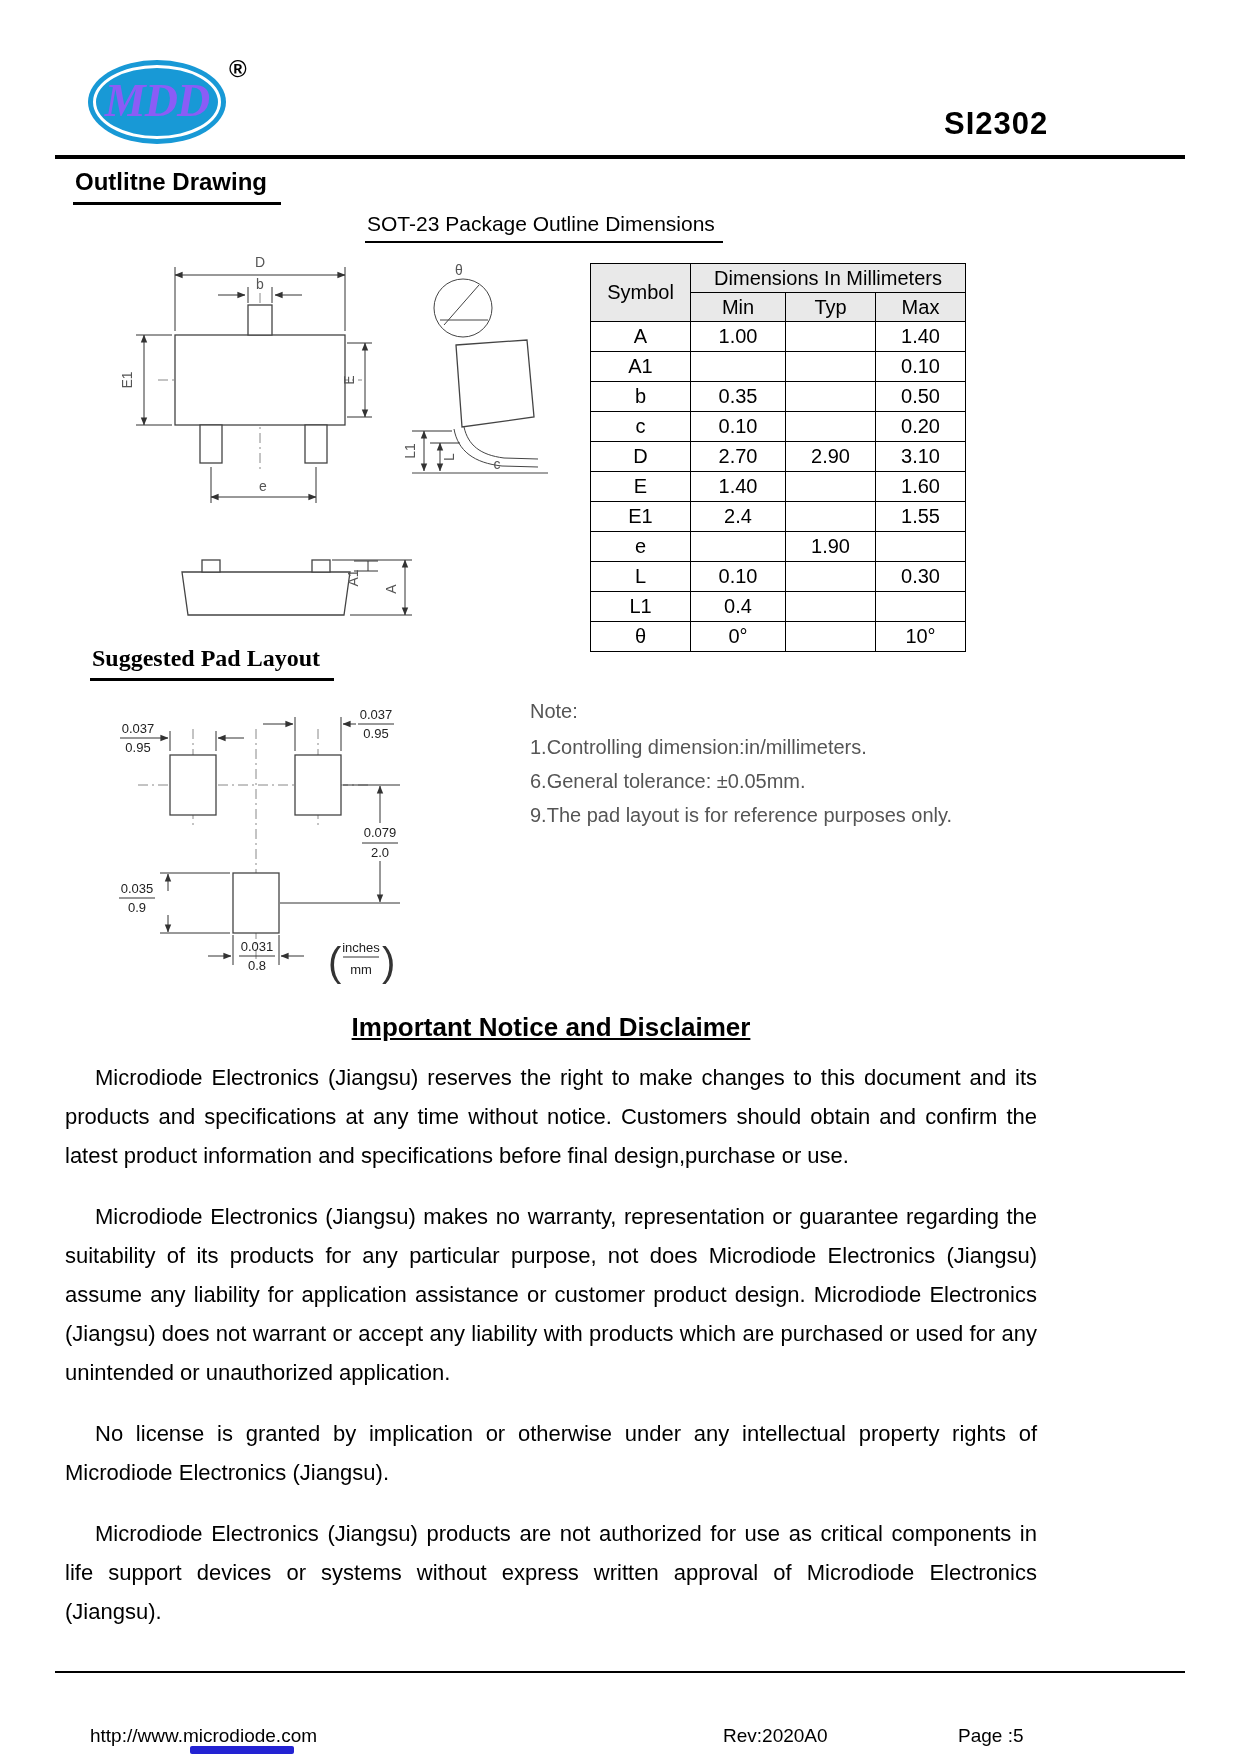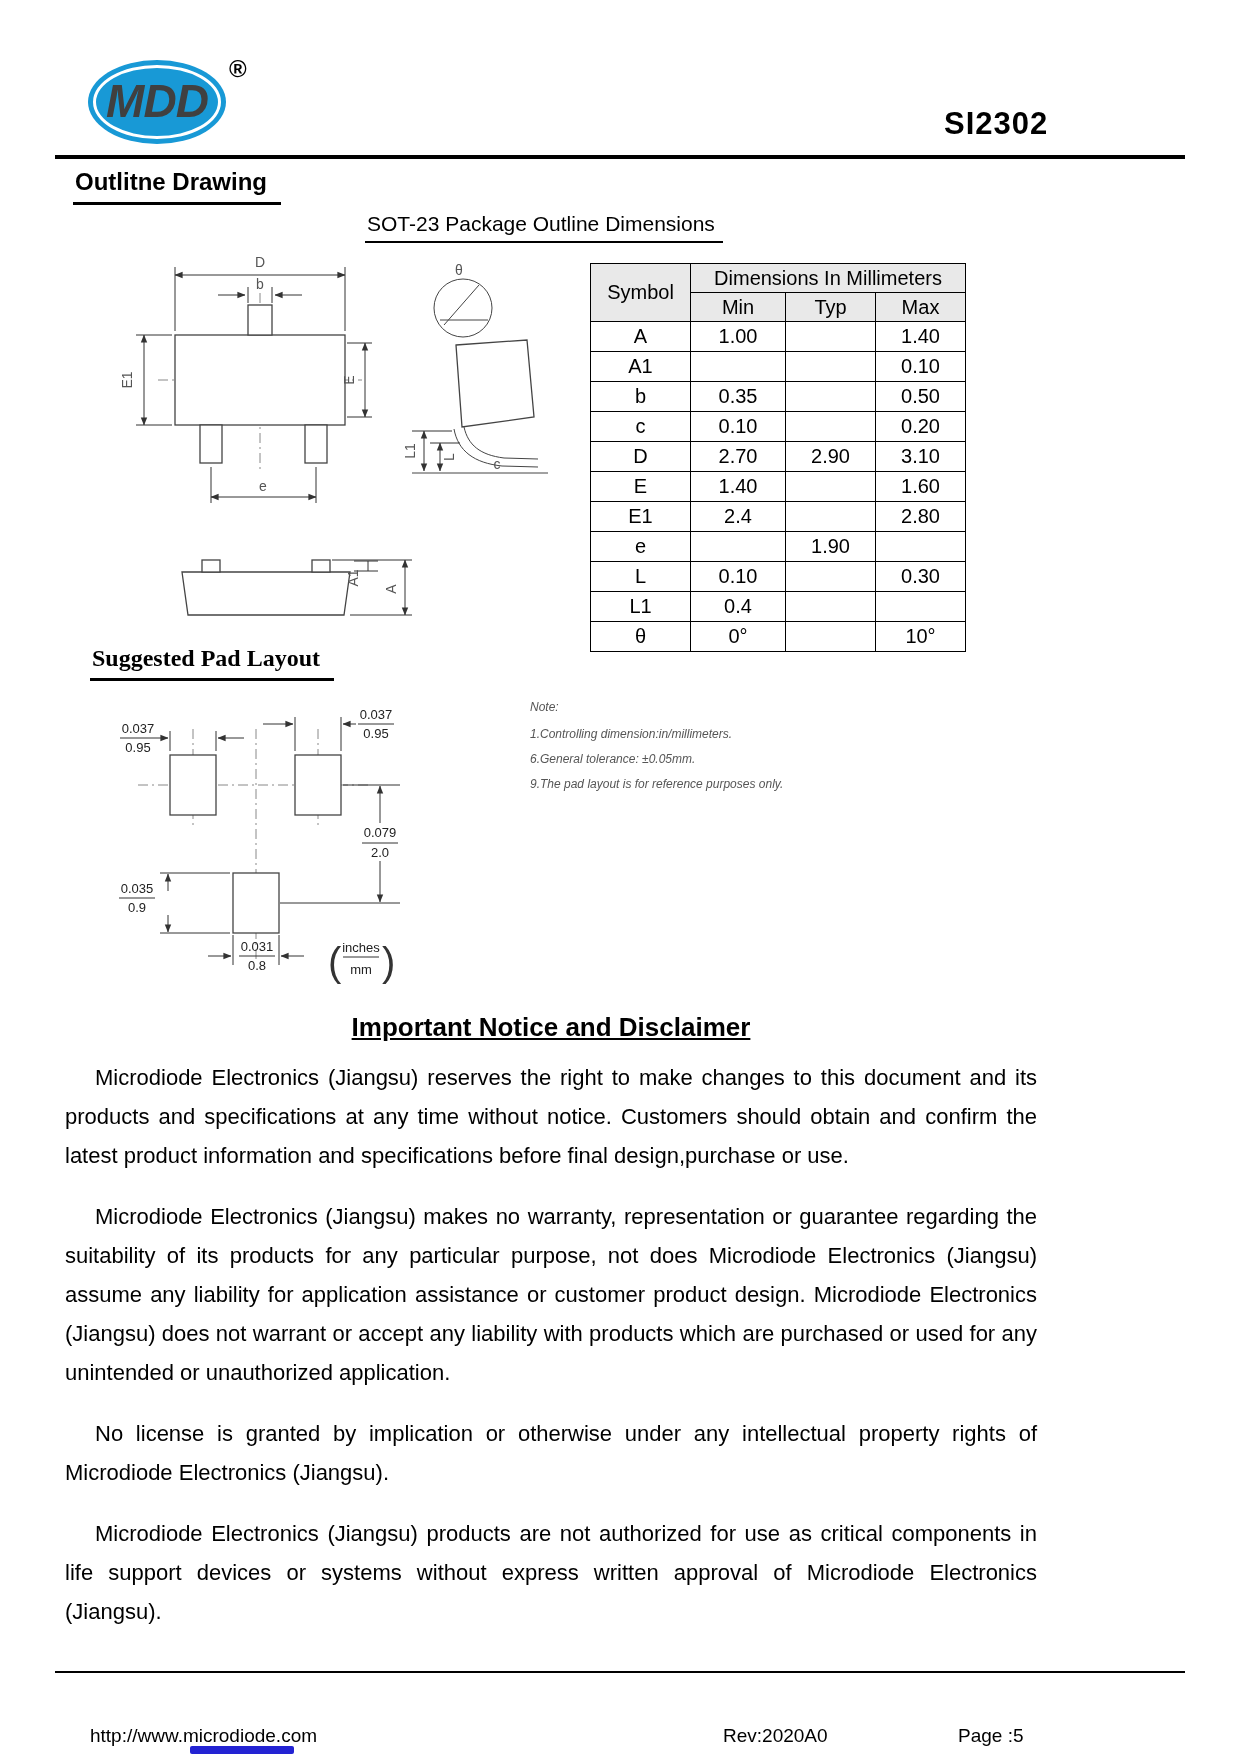--- a/index.html
+++ b/index.html
@@ -6,21 +6,21 @@
   html,body { background:#fff; }
   .page { position:relative; width:1240px; height:1754px; background:#fff;
           font-family:"Liberation Sans",sans-serif; color:#000; overflow:hidden; }
   .abs { position:absolute; }
 
   
   .logo { left:88px; top:60px; width:138px; height:84px; }
   .logo-ellipse { position:absolute; inset:0; background:#1899d6; border-radius:50%; }
   .logo-ring { position:absolute; inset:5px; border:3px solid #fff; border-radius:50%; }
   .logo-text { position:absolute; inset:0; display:flex; align-items:center; justify-content:center;
-               color:#404040; font-style:italic; font-weight:bold; font-size:46px; letter-spacing:-1px; padding-bottom:3px; }
+               color:#8b5cf6; font-style:italic; font-weight:bold; font-size:46px; letter-spacing:-1px; padding-bottom:3px;font-family:Liberation Serif, serif; }
   .reg-mark { left:229px; top:55px; font-size:24px; font-weight:bold; }
   .part-number { left:944px; top:106px; font-size:31px; font-weight:bold; letter-spacing:1px; }
   .header-rule { left:55px; top:155px; width:1130px; height:4px; background:#000; }
 
   
   .sec-title { font-weight:bold; font-size:24px; border-bottom:3px solid #000; padding:0 14px 6px 2px; }
   #outline-title { left:73px; top:168px; }
   #pad-title { left:90px; top:645px;font-family:Liberation Serif, serif; }
   .sub-title { left:365px; top:212px; font-size:21px; border-bottom:2px solid #000; padding:0 8px 5px 2px; }
 
@@ -37,21 +37,21 @@
   svg text { font-family:"Liberation Sans",sans-serif; }
   .dlab { font-size:14px; fill:#555; }
   .frac { font-size:13px; fill:#222; }
   .paren { font-size:40px; fill:#333; font-weight:300; }
   .part-line { stroke:#444; stroke-width:1.3; fill:#fff; }
   .thin { stroke:#444; stroke-width:1; fill:none; }
   .dim { stroke:#333; stroke-width:1; fill:none; }
   .cl { stroke:#888; stroke-width:1; stroke-dasharray:10 4 2 4; fill:none; }
 
   
-  .notes { left:530px; top:700px; font-size:12px; color:#555;font-style:italic; }
+  .notes { left:530px; top:700px; font-size:20px; color:#555; }
   .notes .note-title { margin-bottom:13px; }
   .notes .note-item { margin-bottom:11px; }
 
   
   .disclaimer-title { left:65px; top:1012px; width:972px; text-align:center; font-size:26px; font-weight:bold;text-decoration:underline; }
   .disclaimer { left:65px; top:1058px; width:972px; }
   .disclaimer p { font-size:22px; line-height:39px; text-align:justify; text-indent:30px; margin-bottom:22px; }
 
   
   .footer-rule { left:55px; top:1671px; width:1130px; height:2px; background:#000; }
@@ -201,21 +201,21 @@
       <tr>
           <td>E</td>
           <td>1.40</td>
           <td></td>
           <td>1.60</td>
         </tr>
       <tr>
           <td>E1</td>
           <td>2.4</td>
           <td></td>
-          <td>2.80</td>
+          <td>1.55</td>
         </tr>
       <tr>
           <td>e</td>
           <td></td>
           <td>1.90</td>
           <td></td>
         </tr>
       <tr>
           <td>L</td>
           <td>0.10</td>

